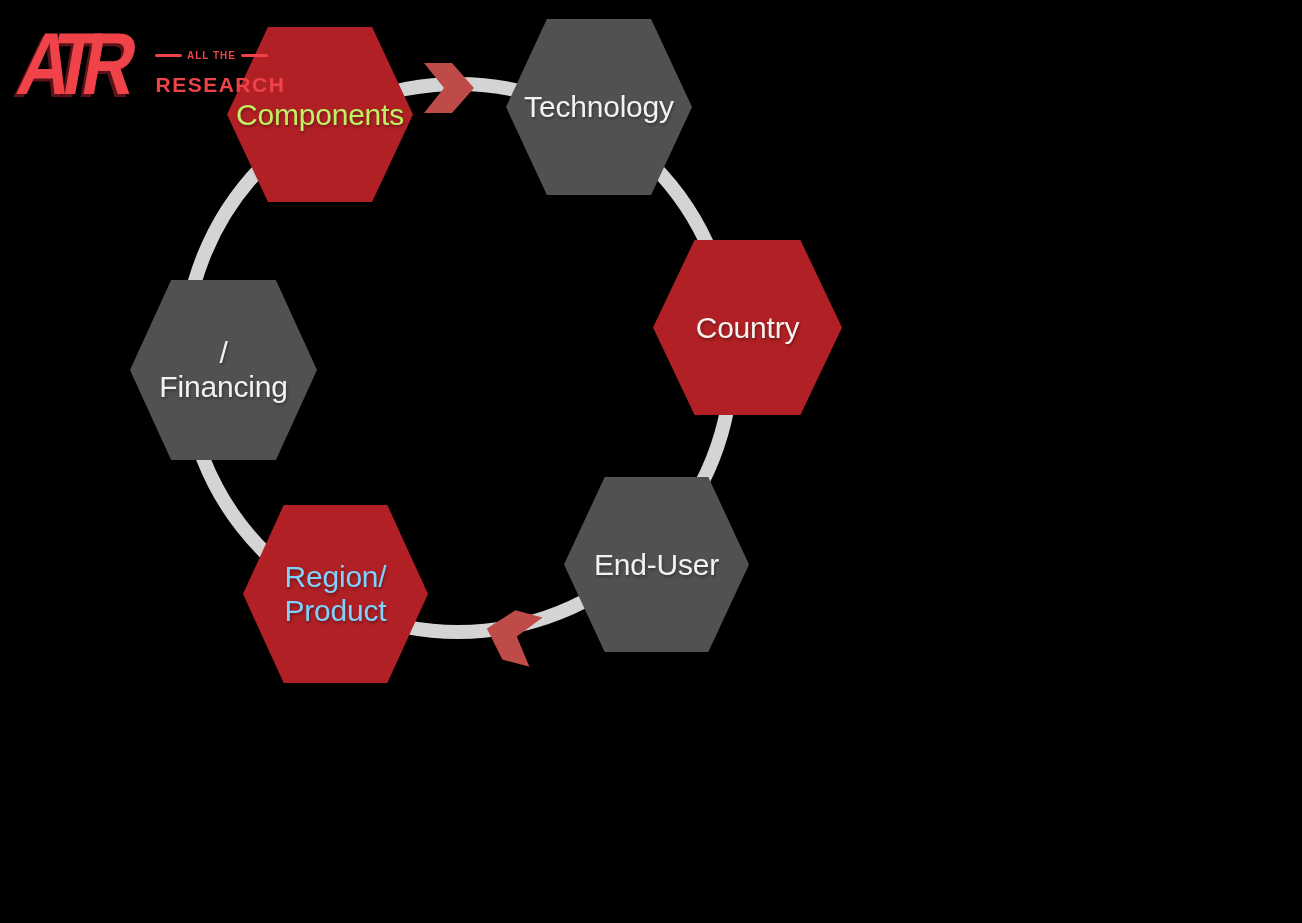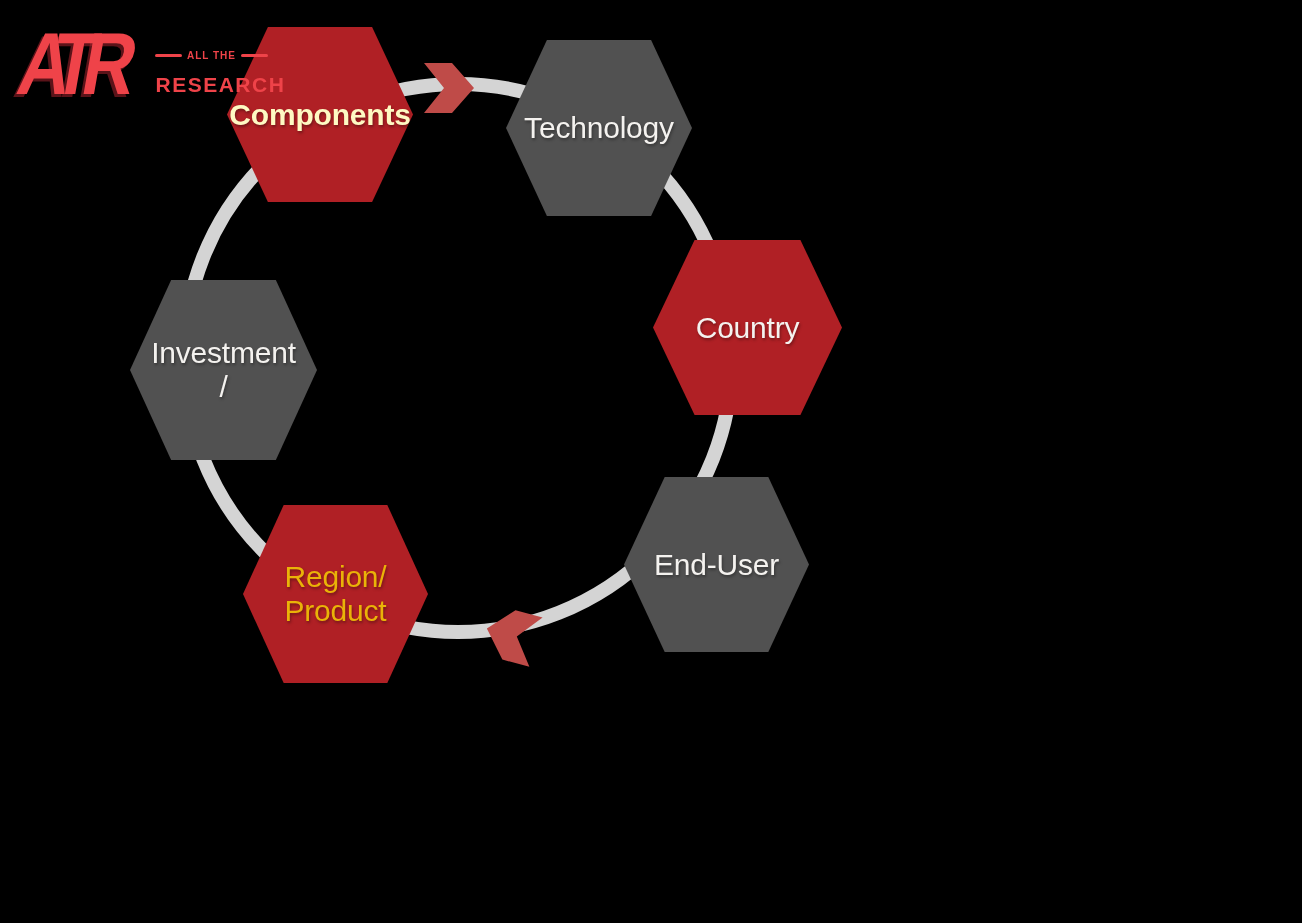--- a/index.html
+++ b/index.html
@@ -92,46 +92,46 @@
 
 <div class="stage" style="background: rgb(0, 0, 0);">
 
   <svg class="ring-svg" width="1302" height="923" viewBox="0 0 1302 923">
     <circle cx="458" cy="358" r="274" fill="none" stroke-width="14" stroke="#D4D4D4"></circle>
     <polygon points="424,63 452,63 474,88 452,113 424,113 444,88" fill="#BF4B48"></polygon>
     <polygon points="537,610 509,610 486,635 509,661 537,661 517,635" transform="rotate(15 511 635)" fill="#BF4B48"></polygon>
   </svg>
 
   <div class="hex" style="left: 227px; top: 27px; width: 186px; height: 175px; background: rgb(176, 32, 37);">
-    <div class="hex-label" style="color: #fef9c3; font-weight: bold;">Components</div>
+    <div class="hex-label" style="color: #bef264;">Components</div>
   </div>
 
-  <div class="hex" style="left: 506px; top: 19px; width: 186px; height: 176px; background: rgb(81, 81, 81); margin-top: 21px;">
+  <div class="hex" style="left: 506px; top: 19px; width: 186px; height: 176px; background: rgb(81, 81, 81);">
     <div class="hex-label" style="color: rgb(244, 242, 239);">Technology</div>
   </div>
 
   <div class="hex" style="left: 653px; top: 240px; width: 189px; height: 175px; background: rgb(176, 32, 37);">
     <div class="hex-label" style="color: rgb(244, 242, 239);">Country</div>
   </div>
 
-  <div class="hex" style="left: 624px; top: 477px; width: 185px; height: 175px; background: rgb(81, 81, 81);">
+  <div class="hex" style="left: 564px; top: 477px; width: 185px; height: 175px; background: rgb(81, 81, 81);">
     <div class="hex-label" style="color: rgb(244, 242, 239);">End-User</div>
   </div>
 
   <div class="hex" style="left: 243px; top: 505px; width: 185px; height: 178px; background: rgb(176, 32, 37);">
-    <div class="hex-label" style="color: #eab308; text-align: center;">
+    <div class="hex-label" style="color: #7dd3fc; text-align: center;">
       <span>Region/</span>
       <span>Product</span>
     </div>
   </div>
 
   <div class="hex" style="left: 130px; top: 280px; width: 187px; height: 180px; background: rgb(81, 81, 81);">
     <div class="hex-label" style="color: rgb(244, 242, 239);">
-      <span>Investment</span>
       <span>/</span>
+      <span>Financing</span>
     </div>
   </div>
 
   <div class="logo">
     <div class="monogram" style="color: rgb(239, 67, 73);">ATR</div>
     <div class="logo-text">
       <div class="tagline-row">
         <span class="tagline-dash" style="background: rgb(239, 67, 73);"></span>
         <span class="tagline-top" style="color: rgb(239, 67, 73);">ALL THE</span>
         <span class="tagline-dash" style="background: rgb(239, 67, 73);"></span>

